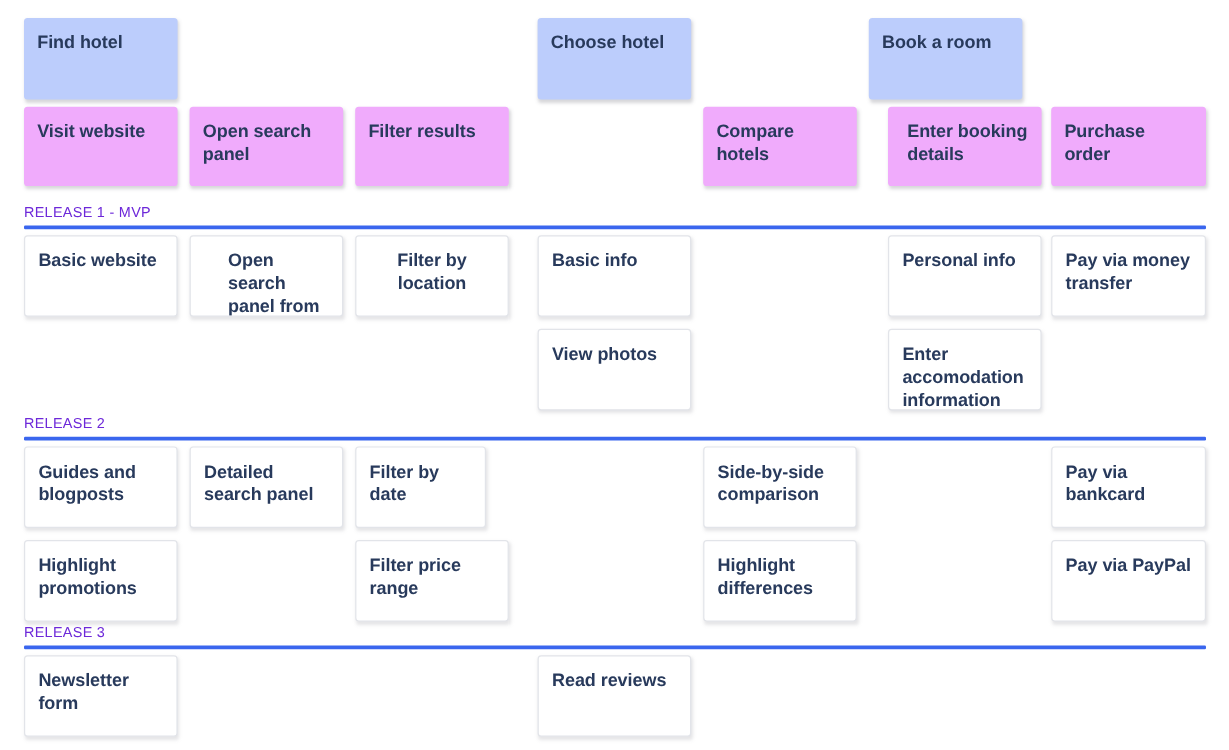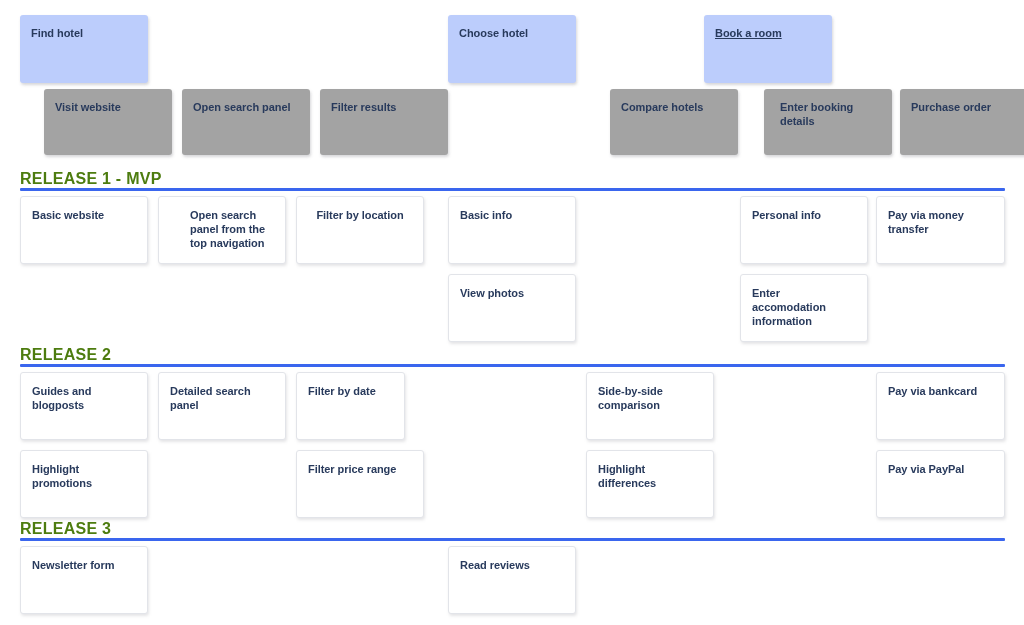--- a/index.html
+++ b/index.html
@@ -25,75 +25,74 @@
     width: 1024px;
     height: 625px;
   }
 
   
   .card {
     position: absolute;
     box-sizing: border-box;
     border-radius: 3px;
     padding: 11px 11px 8px 11px;
-    font-size: 11px;
+    font-size: 15px;
     font-weight: bold;
     line-height: 1.28;
     letter-spacing: -0.05px;
     color: #283a5c;
     overflow: hidden;
   }
 
   .card-activity {
     background: #bccdfc;
     box-shadow: 1px 2px 3px rgba(120,120,130,0.30);
   }
 
   .card-step {
-    background: #a3a3a3;
+    background: #f0abfc;
     box-shadow: 1px 2px 3px rgba(120,120,130,0.30);
-    margin-left: 24px;
   }
 
   .card-story {
     background: #ffffff;
     border: 1px solid #e2e4e9;
     box-shadow: 1px 2px 3px rgba(150,152,160,0.25);
   }
 
   
   .release {
     position: absolute;
   }
   .release-label {
     position: absolute;
     left: 20px;
     top: 0;
-    font-size: 16px;
-    font-weight: bold;
+    font-size: 12px;
+    font-weight: normal;
     letter-spacing: 0.25px;
-    color: #4d7c0f;
+    color: #6d28d9;
     white-space: nowrap;
   }
   .release-rule {
     position: absolute;
     left: 20px;
     top: 18px;
     height: 2.5px;
     background: #3a66ee;
     border-radius: 1px;
   }
 </style>
 </head>
 <body>
 
 <div id="map-canvas">
     <div class="card card-activity" style="left: 20px; top: 15px; width: 128px; height: 68px;"><span>Find hotel</span></div>
     <div class="card card-activity" style="left: 448px; top: 15px; width: 128px; height: 68px;"><span>Choose hotel</span></div>
-    <div class="card card-activity" style="left: 704px; top: 15px; width: 128px; height: 68px; text-decoration: underline;"><span>Book a room</span></div>
+    <div class="card card-activity" style="left: 724px; top: 15px; width: 128px; height: 68px;"><span>Book a room</span></div>
     <div class="card card-step" style="left: 20px; top: 89px; width: 128px; height: 66px;"><span>Visit website</span></div>
     <div class="card card-step" style="left: 158px; top: 89px; width: 128px; height: 66px;"><span>Open search panel</span></div>
     <div class="card card-step" style="left: 296px; top: 89px; width: 128px; height: 66px;"><span>Filter results</span></div>
     <div class="card card-step" style="left: 586px; top: 89px; width: 128px; height: 66px;"><span>Compare hotels</span></div>
     <div class="card card-step" style="left: 740px; top: 89px; width: 128px; height: 66px; padding-left: 16px;"><span>Enter booking details</span></div>
     <div class="card card-step" style="left: 876px; top: 89px; width: 129px; height: 66px;"><span>Purchase order</span></div>
     <div class="release" style="left: 0px; top: 170px; width: 1024px;">
       <div class="release-label">RELEASE 1 - MVP</div>
       <div class="release-rule" style="width: 985px;"></div>
     </div>

